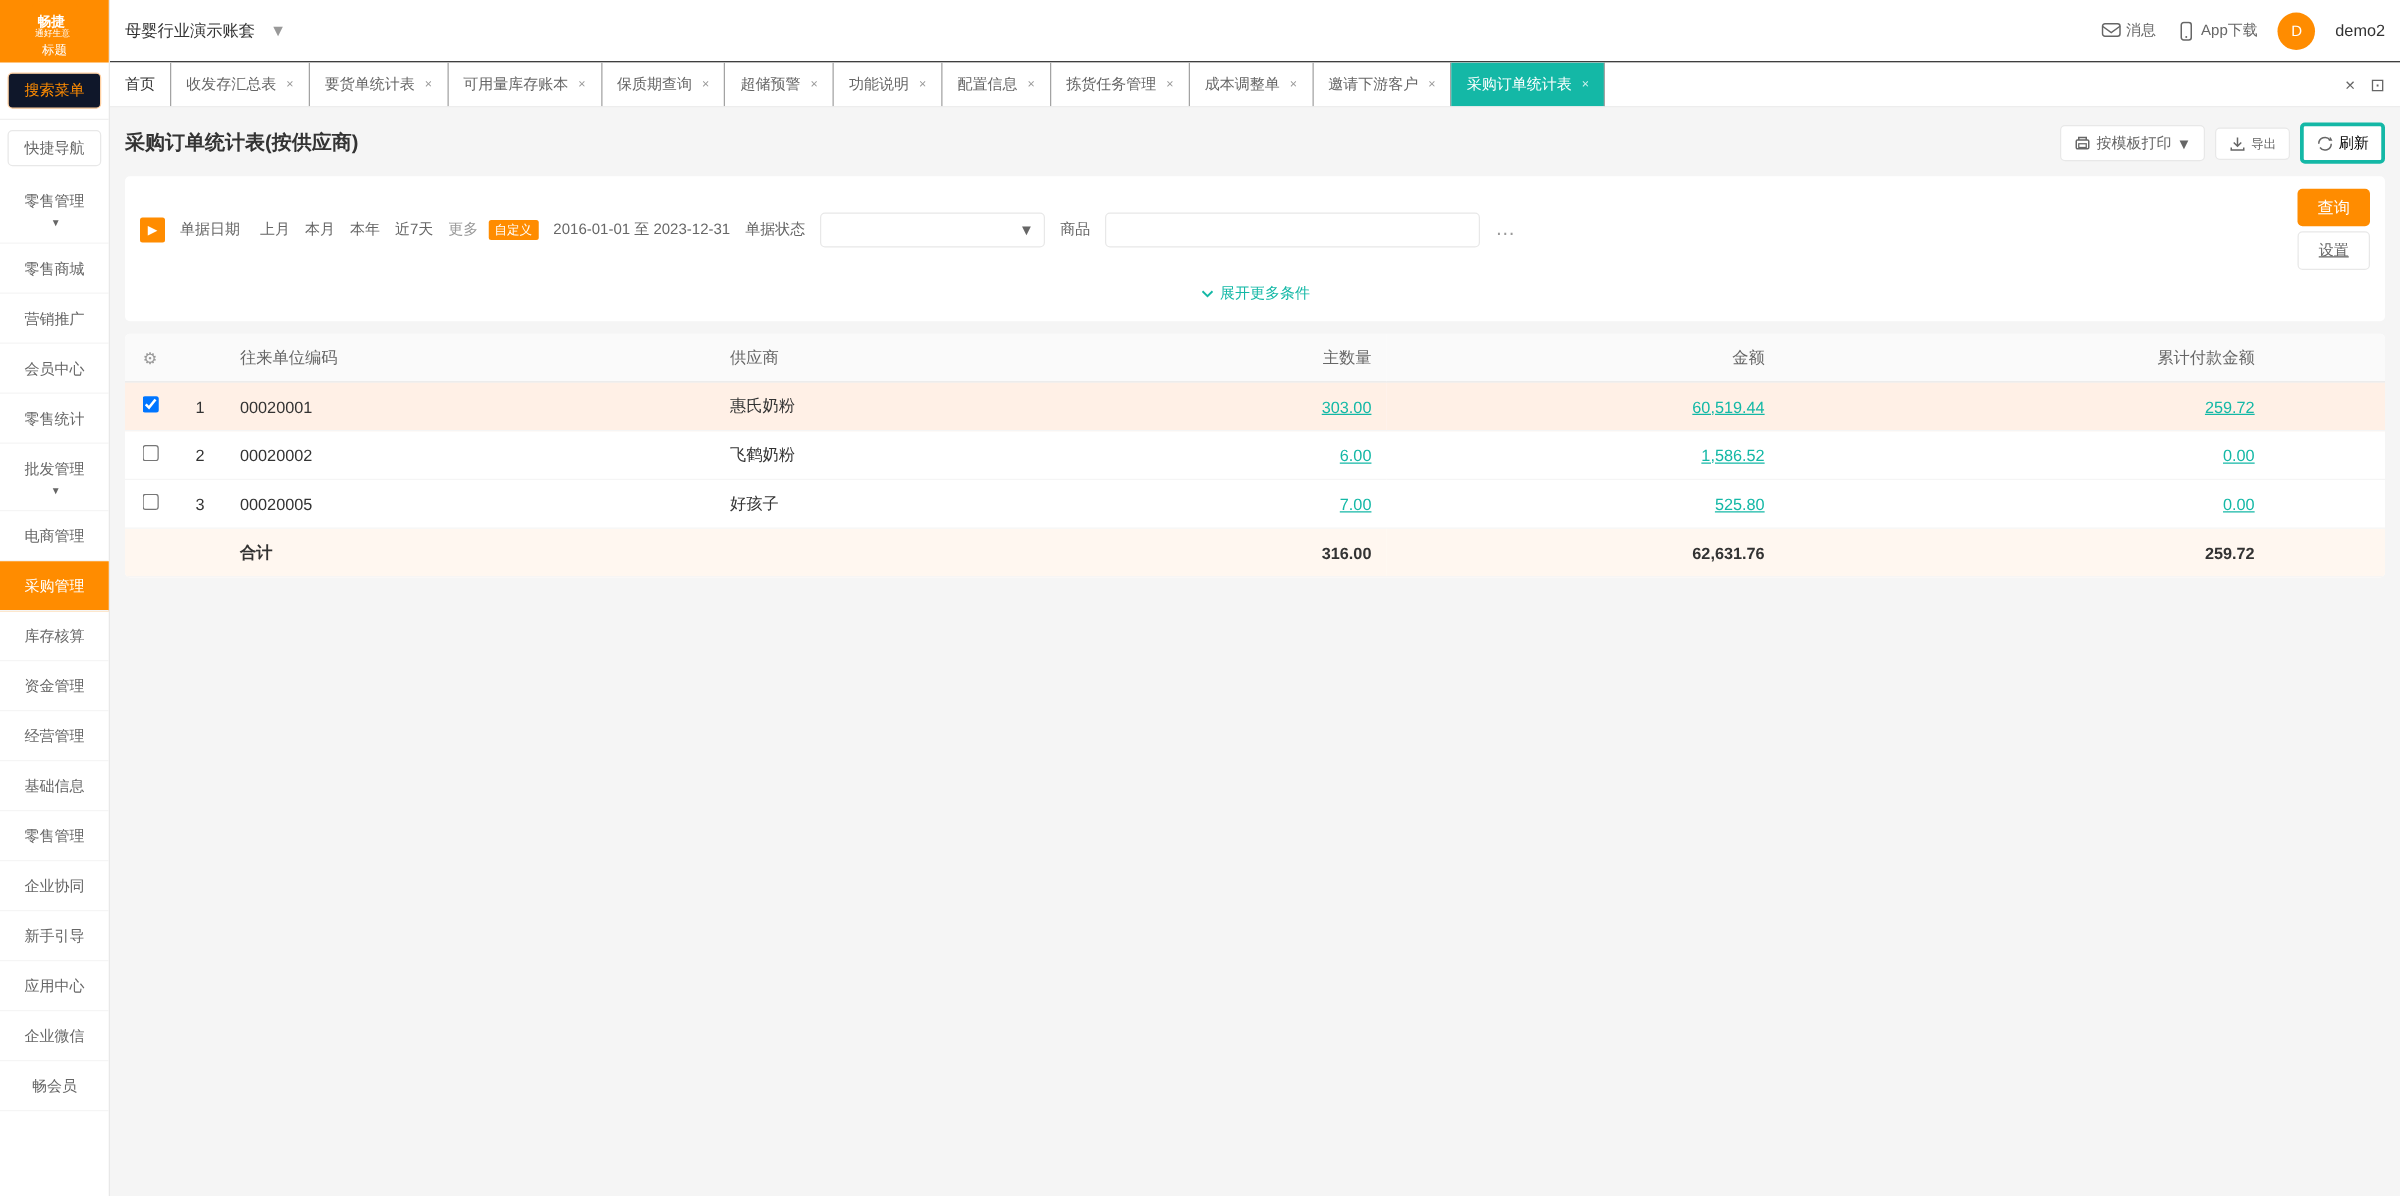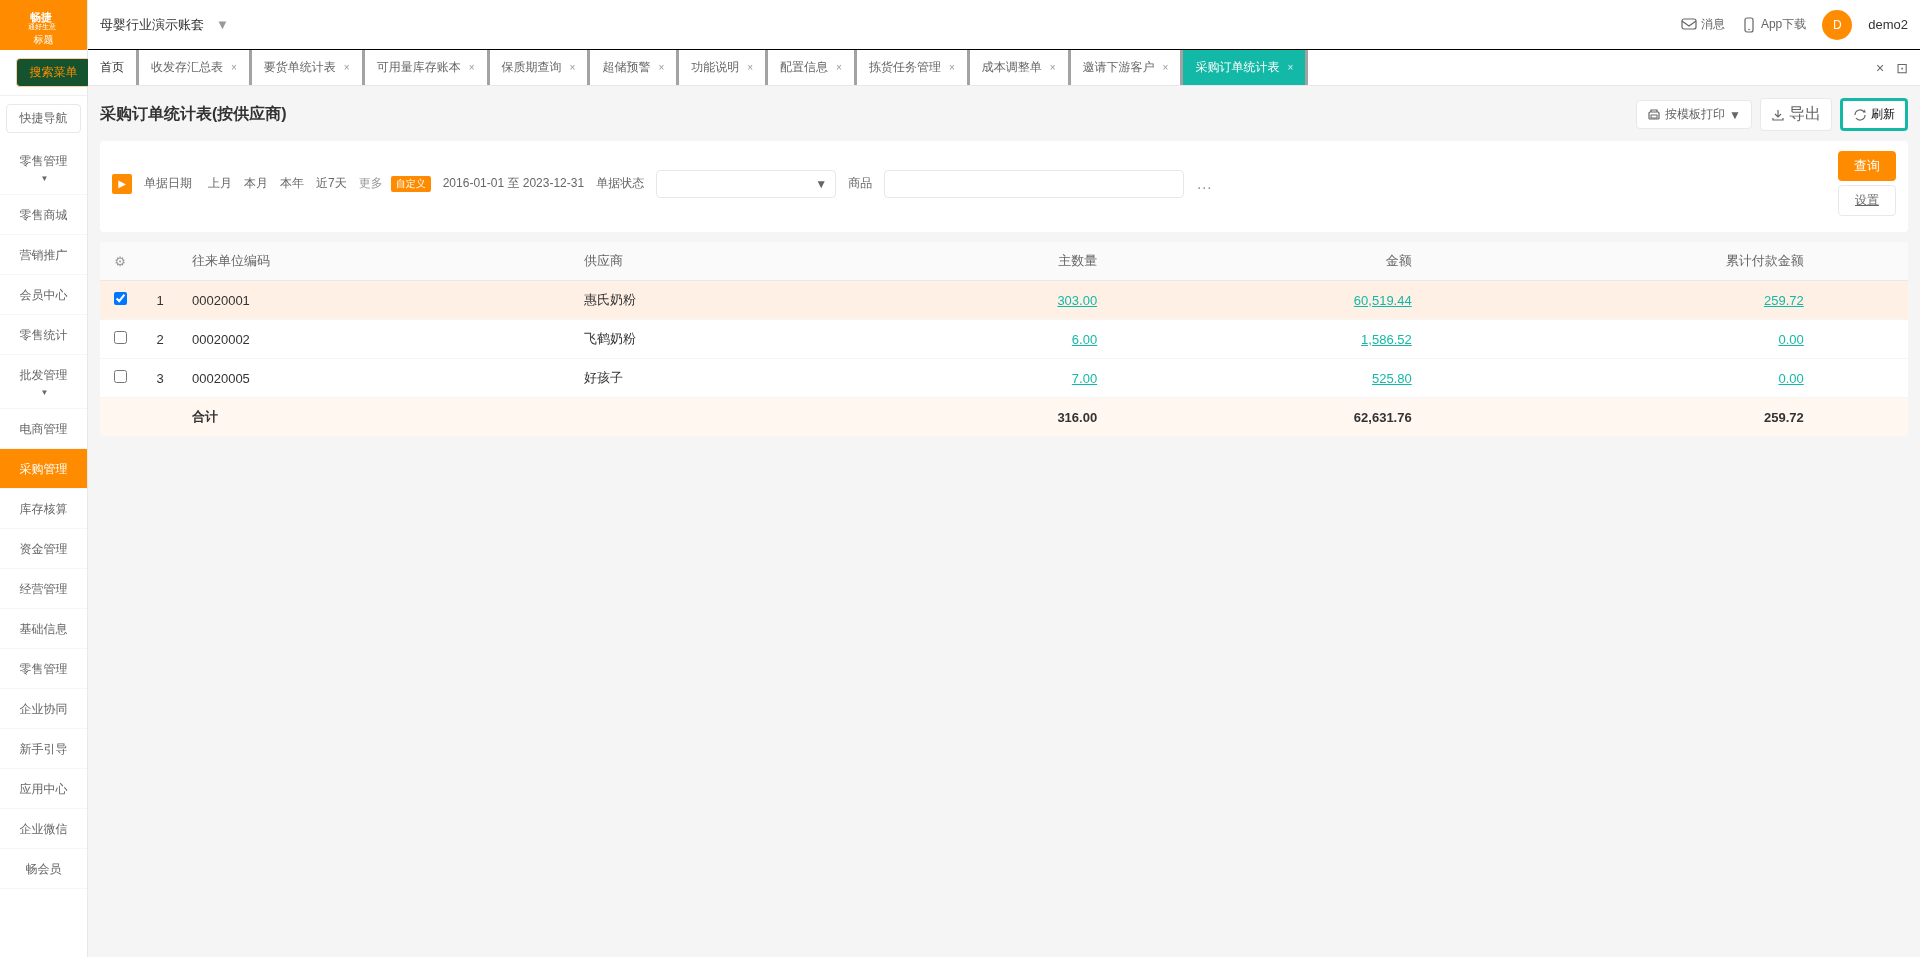--- a/index.html
+++ b/index.html
@@ -4,21 +4,21 @@
   <style>
     * { box-sizing: border-box; margin: 0; padding: 0; }
     body { font-family: "Microsoft YaHei", "PingFang SC", sans-serif; font-size: 13px; background: #f5f5f5; color: #333; display: flex; height: 957px; overflow: hidden; }
 
     
     .sidebar { width: 88px; background: #fff; display: flex; flex-direction: column; border-right: 1px solid #e8e8e8; flex-shrink: 0; }
     .sidebar-logo { height: 50px; display: flex; align-items: center; justify-content: center; background: #ff8c00; }
     .sidebar-logo-inner { display: flex; flex-direction: column; align-items: center; }
     .sidebar-logo-text { font-size: 10px; color: #fff; margin-top: 2px; }
     .sidebar-search { padding: 8px 6px; border-bottom: 1px solid #f0f0f0; }
-    .sidebar-search-btn { width: 100%; padding: 5px 0; background: #14532d; border: 1px solid #ffcfa0; border-radius: 4px; color: #ff8c00; cursor: pointer; font-size: 12px; text-align: center; margin-left: 10px; }
+    .sidebar-search-btn { width: 100%; padding: 5px 0; background: #0f172a; border: 1px solid #ffcfa0; border-radius: 4px; color: #ff8c00; cursor: pointer; font-size: 12px; text-align: center; }
     .sidebar-nav-item { padding: 10px 0; text-align: center; font-size: 12px; color: #666; cursor: pointer; border-bottom: 1px solid #f5f5f5; position: relative; }
     .sidebar-nav-item.active { background: #ff8c00; color: #fff; }
     .sidebar-nav-item.has-arrow-down::after { content: '▼'; font-size: 8px; margin-left: 2px; }
     .sidebar-nav-label { display: block; margin-top: 2px; }
     .sidebar-quick { padding: 8px 6px; }
     .sidebar-quick-btn { width: 100%; padding: 5px 0; background: #fff; border: 1px solid #e8e8e8; border-radius: 4px; color: #666; cursor: pointer; font-size: 12px; text-align: center; }
 
     
     .main { flex: 1; display: flex; flex-direction: column; overflow: hidden; }
 
@@ -28,37 +28,37 @@
     .topbar-workspace { font-size: 13px; color: #333; }
     .topbar-workspace-arrow { color: #999; margin-left: 4px; }
     .topbar-right { display: flex; align-items: center; gap: 16px; }
     .topbar-msg { display: flex; align-items: center; gap: 4px; color: #666; cursor: pointer; font-size: 12px; }
     .topbar-app { display: flex; align-items: center; gap: 4px; color: #666; cursor: pointer; font-size: 12px; }
     .topbar-avatar { width: 30px; height: 30px; border-radius: 50%; background: #ff8c00; display: flex; align-items: center; justify-content: center; color: #fff; font-size: 12px; cursor: pointer; }
     .topbar-username { font-size: 13px; color: #333; cursor: pointer; }
 
     
     .tabbar { height: 36px; background: #fff; display: flex; align-items: stretch; border-bottom: 1px solid #e8e8e8; flex-shrink: 0; overflow-x: auto; }
-    .tab-item { display: flex; align-items: center; padding: 0 12px; gap: 6px; font-size: 12px; color: #666; cursor: pointer; border-right: 3px solid #a3a3a3; white-space: nowrap; flex-shrink: 0; }
+    .tab-item { display: flex; align-items: center; padding: 0 12px; gap: 6px; font-size: 12px; color: #666; cursor: pointer; border-right: 1px solid #a3a3a3; white-space: nowrap; flex-shrink: 0; }
     .tab-item.active { background: #14b8a6; color: #fff; }
     .tab-item.home { background: #fff; color: #333; }
     .tab-close { font-size: 10px; color: #999; margin-left: 2px; }
     .tab-item.active .tab-close { color: rgba(255,255,255,0.8); }
     .tabbar-end { margin-left: auto; display: flex; align-items: center; padding: 0 8px; gap: 4px; }
     .tabbar-end-btn { cursor: pointer; color: #666; font-size: 14px; padding: 2px 4px; }
 
     
     .content { flex: 1; overflow: auto; padding: 12px; background: #f5f5f5; }
 
     
     .page-header { display: flex; align-items: center; justify-content: space-between; margin-bottom: 10px; }
     .page-title { font-size: 16px; font-weight: bold; color: #333; }
     .page-header-actions { display: flex; align-items: center; gap: 8px; }
     .btn-print { display: flex; align-items: center; gap: 4px; padding: 5px 10px; border: 1px solid #e8e8e8; border-radius: 4px; background: #fff; color: #666; cursor: pointer; font-size: 12px; }
-    .btn-export { display: flex; align-items: center; gap: 4px; padding: 5px 10px; border: 1px solid #e8e8e8; border-radius: 4px; background: #fff; color: #666; cursor: pointer; font-size: 16px; }
+    .btn-export { display: flex; align-items: center; gap: 4px; padding: 5px 10px; border: 1px solid #e8e8e8; border-radius: 4px; background: #fff; color: #666; cursor: pointer; font-size: 10px; }
     .btn-refresh { display: flex; align-items: center; gap: 4px; padding: 5px 10px; border: 3px solid #14b8a6; border-radius: 4px; background: #fff; color: #000000; cursor: pointer; font-size: 12px; }
 
     
     .filter-panel { background: #fff; border-radius: 4px; padding: 10px 12px; margin-bottom: 10px; }
     .filter-toggle { width: 20px; height: 20px; background: #ff8c00; border-radius: 2px; display: flex; align-items: center; justify-content: center; color: #fff; cursor: pointer; font-size: 10px; flex-shrink: 0; }
     .filter-label { font-size: 12px; color: #666; white-space: nowrap; }
     .filter-date-shortcuts { display: flex; align-items: center; gap: 4px; }
     .filter-shortcut { font-size: 12px; color: #666; cursor: pointer; padding: 2px 4px; }
     .filter-shortcut.more { color: #999; }
     .filter-custom-badge { background: #ff8c00; color: #fff; font-size: 10px; padding: 1px 5px; border-radius: 2px; }
@@ -311,20 +311,28 @@
               <span>▼</span>
             </div>
 
             <span class="filter-label">商品</span>
             <input class="filter-input" type="text" style="min-width: 300px;">
             <span style="color:#999; cursor:pointer; font-size:16px;">…</span>
 
             <div class="filter-actions">
               <button class="btn-query">查询</button>
               <button class="btn-settings">设置</button>
+            </div>
+          </div>
+          <div class="filter-bottom-row">
+            <div class="filter-more-btn">
+              <svg width="12" height="12" viewBox="0 0 12 12">
+                  <polyline points="2,4 6,8 10,4" fill="none" stroke="#14b8a6" stroke-width="1.5"></polyline>
+                </svg>
+              <span>展开更多条件</span>
             </div>
           </div>
         </div>
       </div>
     </div>
 
     <div class="table-container">
       <table class="data-table">
         <thead>
           <tr>

